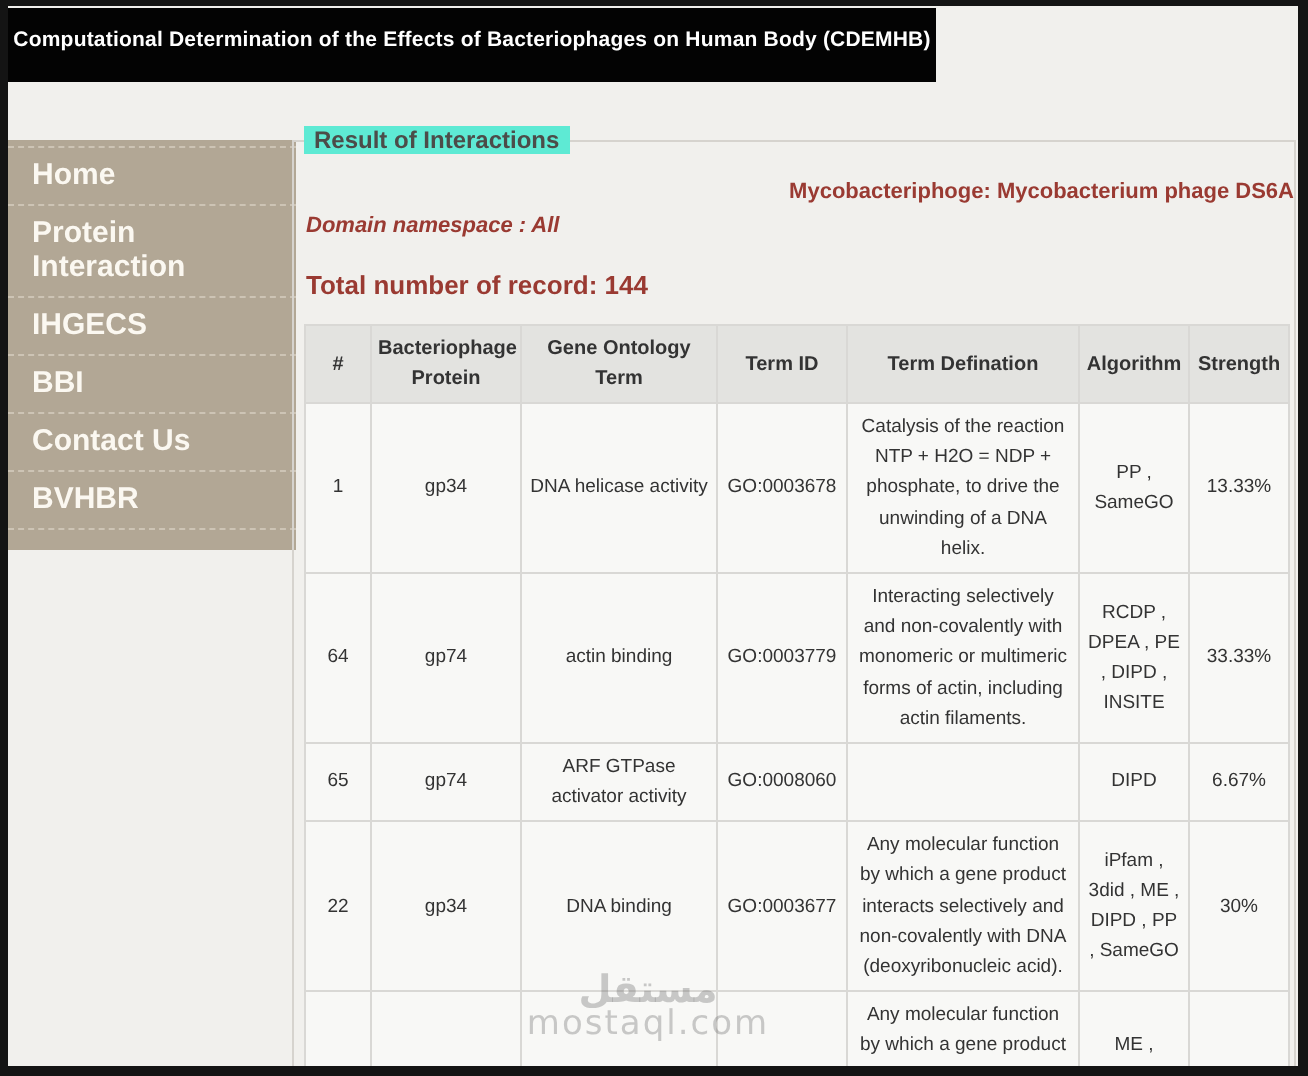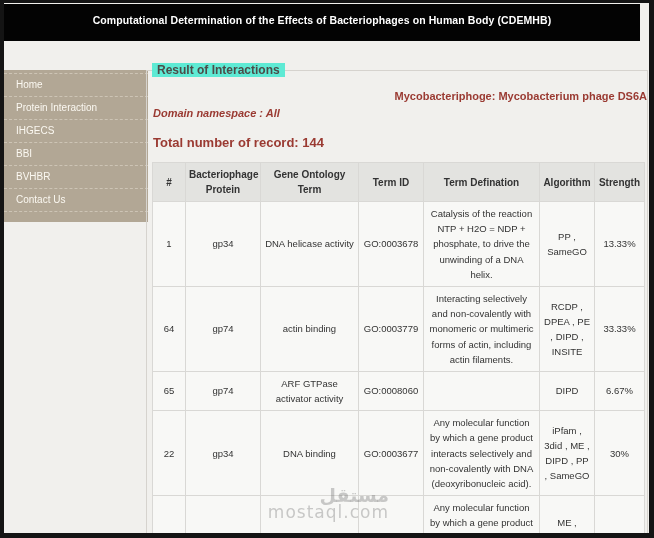--- a/index.html
+++ b/index.html
@@ -8,41 +8,42 @@
     position: relative;
     width: 654px; height: 538px;
     border-style: solid; border-color: #141414;
     border-width: 3px 5px 5px 4px;
     background: #f1f0ed;
     overflow: hidden;
   }
   
   .topbar {
     position: absolute; left: 0; top: 1px;
-    width: 636px; height: 37px;
+    width: 464px; height: 37px;
     background: #030303;
     display: flex; align-items: center; justify-content: center;
   }
   .topbar .title {
     color: #ffffff; font-weight: bold; font-size: 10.5px;
     letter-spacing: 0.1px; padding-bottom: 6px;
   }
   
   .sidebar {
     position: absolute; left: 0; top: 67px;
     width: 144px;
     background: #b2a795;
     padding: 3px 0 10px 0;
   }
   .sidebar ul { list-style: none; border-top: 1px dashed #cdc4b5; }
   .sidebar li {
-    color: #fbf8f1; font-size: 10px;
+    color: #fbf8f1; font-size: 15px;
     padding: 5px 12px 6px 12px;
     border-bottom: 1px dashed #cdc4b5;
     cursor: pointer;
+    font-weight: bold;
   }
   
   .panel {
     position: absolute; left: 142px; top: 67px;
     width: 502px; height: 520px;
     border: 1px solid #d6d3ce;
   }
   .panel .legend {
     position: absolute; top: -8px; left: 5px;
     background: #5eead4;
@@ -72,21 +73,21 @@
     height: 39px; line-height: 1.5;
     padding: 2px 3px;
   }
   table.results td {
     font-size: 9.5px; line-height: 1.6;
     padding: 4px 4px;
   }
   
   .watermark {
     position: absolute; left: 255px; top: 482px;
-    width: 130px; text-align: right;
+    width: 130px; text-align: center;
     color: rgba(110,110,110,0.35);
     pointer-events: none;
     font-family: "DejaVu Sans", sans-serif;
   }
   .watermark .wm-logo { font-size: 19px; font-weight: bold; line-height: 20px; }
   .watermark .wm-site { font-size: 17px; letter-spacing: 1px; line-height: 14px; }
 </style>
 </head>
 <body>
 
@@ -95,22 +96,22 @@
   <div class="topbar">
     <span class="title">Computational Determination of the Effects of Bacteriophages on Human Body (CDEMHB)</span>
   </div>
 
   <div class="sidebar">
     <ul>
       <li>Home</li>
       <li>Protein Interaction</li>
       <li>IHGECS</li>
       <li>BBI</li>
+      <li>Contact Us</li>
       <li>BVHBR</li>
-      <li>Contact Us</li>
     </ul>
   </div>
 
   <div class="panel">
     <span class="legend">Result of Interactions</span>
 
     <div class="phage-line maroon">Mycobacteriphoge: Mycobacterium phage DS6A</div>
     <div class="domain-line maroon">Domain namespace : All</div>
     <div class="total-line maroon">Total number of record: 144</div>
 

